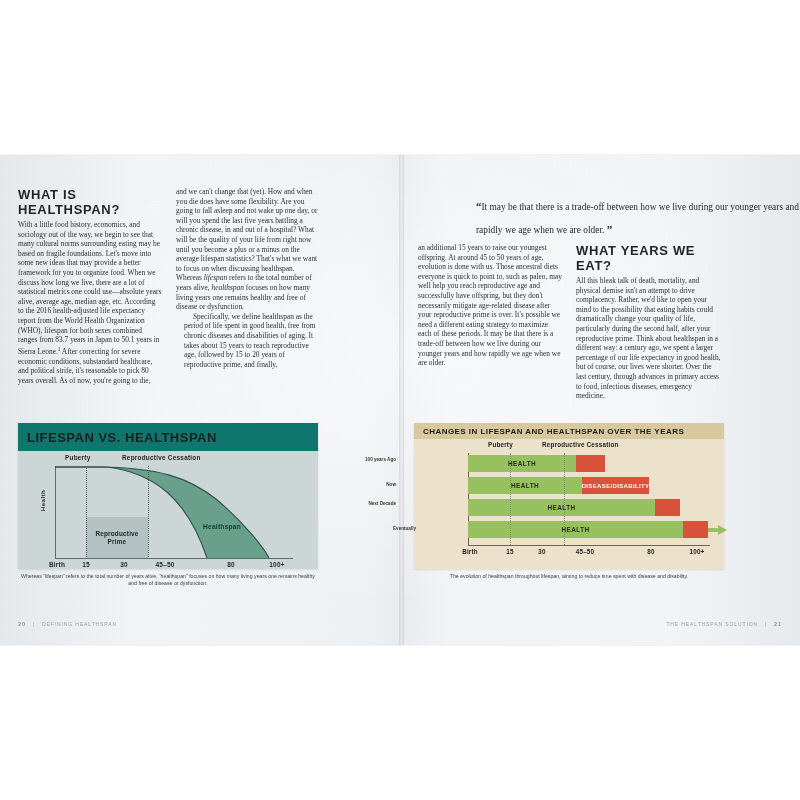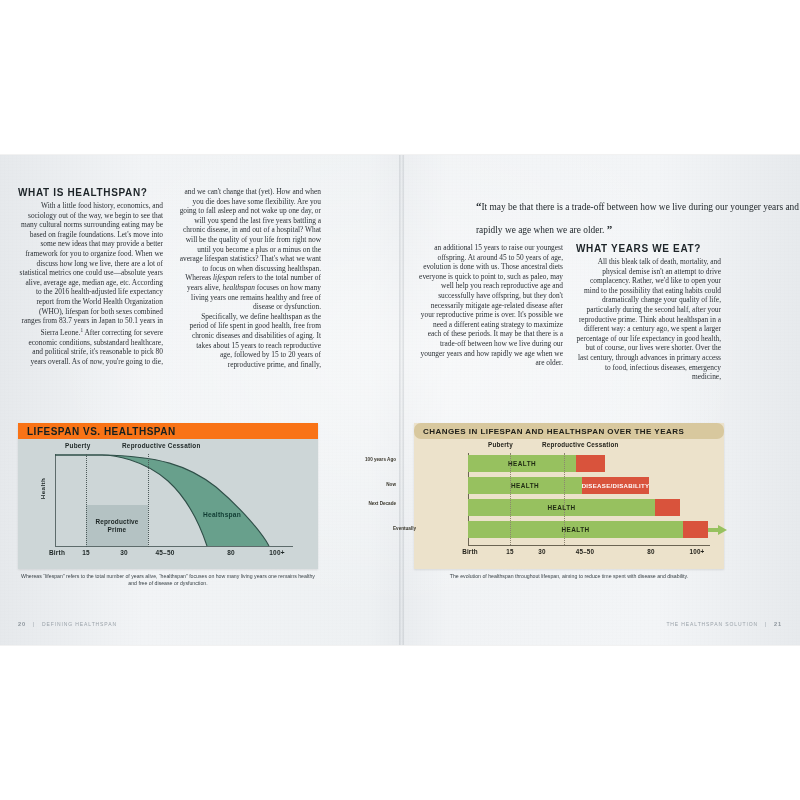--- a/index.html
+++ b/index.html
@@ -34,49 +34,49 @@
 
   .page{position:absolute;top:0;height:490px;}
   .page-left{left:0;width:400px;}
   .page-right{left:400px;width:400px;}
 
   
   .cols{position:absolute;display:flex;gap:13px;}
   .col{width:145px;}
   h2.sec{
     font-family:"Liberation Sans",sans-serif;
-    font-weight:bold;font-size:10px;letter-spacing:.65px;
+    font-weight:bold;font-size:13px;letter-spacing:.65px;
     color:#1d2428;margin:0 0 3px 0;
   }
   p.body{
     margin:0;font-size:7.4px;line-height:9.6px;color:#2b3035;
-    text-align:right;
+    text-align:left;
   }
   p.body + p.body{text-indent:9px;margin-left:8px;}
   em{font-style:italic;}
   sup{font-size:5.2px;vertical-align:super;}
 
   
   .pullquote{
     position:absolute;left:30px;top:40px;width:362px;
     font-size:9.4px;line-height:22px;color:#1d2428;margin-left:46px;
   }
   .pullquote .mark{font-size:11px;font-weight:bold;}
 
   
   .fig1{
     position:absolute;left:18px;top:268px;width:300px;height:146px;
     background:#cdd6d7;
     box-shadow:0 1px 2px rgba(0,0,0,.10);
   }
   .fig1 .title{
-    height:16px;background:#f97316;
+    height:28px;background:#0f766e;
     display:flex;align-items:center;padding-left:9px;
     font-family:"Liberation Sans",sans-serif;font-weight:bold;
-    font-size:10px;letter-spacing:.5px;color:#16201f;
+    font-size:13px;letter-spacing:.5px;color:#16201f;
   }
   .fig1 .plot{position:relative;width:300px;height:130px;}
   .axisY{position:absolute;left:37px;top:15px;width:1.2px;height:93px;background:#5d6b6b;}
   .axisX{position:absolute;left:37px;top:107px;width:238px;height:1.2px;background:#5d6b6b;}
   .ylabel{
     position:absolute;left:-1px;top:46px;width:50px;text-align:center;
     transform:rotate(-90deg);transform-origin:center;
     font-family:"Liberation Sans",sans-serif;font-weight:bold;font-size:6.2px;
     letter-spacing:.4px;color:#1d2625;
   }
@@ -116,21 +116,21 @@
   
   .fig2{
     position:absolute;left:14px;top:268px;width:310px;height:146px;
     background:#ece2cb;
     box-shadow:0 1px 2px rgba(0,0,0,.10);
   }
   .fig2 .title{
     height:16px;background:#d8c89e;
     display:flex;align-items:center;padding-left:9px;
     font-family:"Liberation Sans",sans-serif;font-weight:bold;
-    font-size:8.0px;letter-spacing:.45px;color:#20201a;border-radius:7px;
+    font-size:8.0px;letter-spacing:.45px;color:#20201a;
   }
   .fig2 .plot{position:relative;width:310px;height:130px;}
   .axisY2{position:absolute;left:54px;top:14px;width:1.2px;height:92px;background:#6b6453;}
   .axisX2{position:absolute;left:54px;top:106px;width:242px;height:1.2px;background:#6b6453;}
   .dash2{position:absolute;top:14px;width:0;height:92px;border-left:1.1px dotted #8d8570;}
   .toplab2{
     position:absolute;top:2px;
     font-family:"Liberation Sans",sans-serif;font-weight:bold;font-size:6.3px;
     letter-spacing:.2px;color:#24231c;white-space:nowrap;
   }

